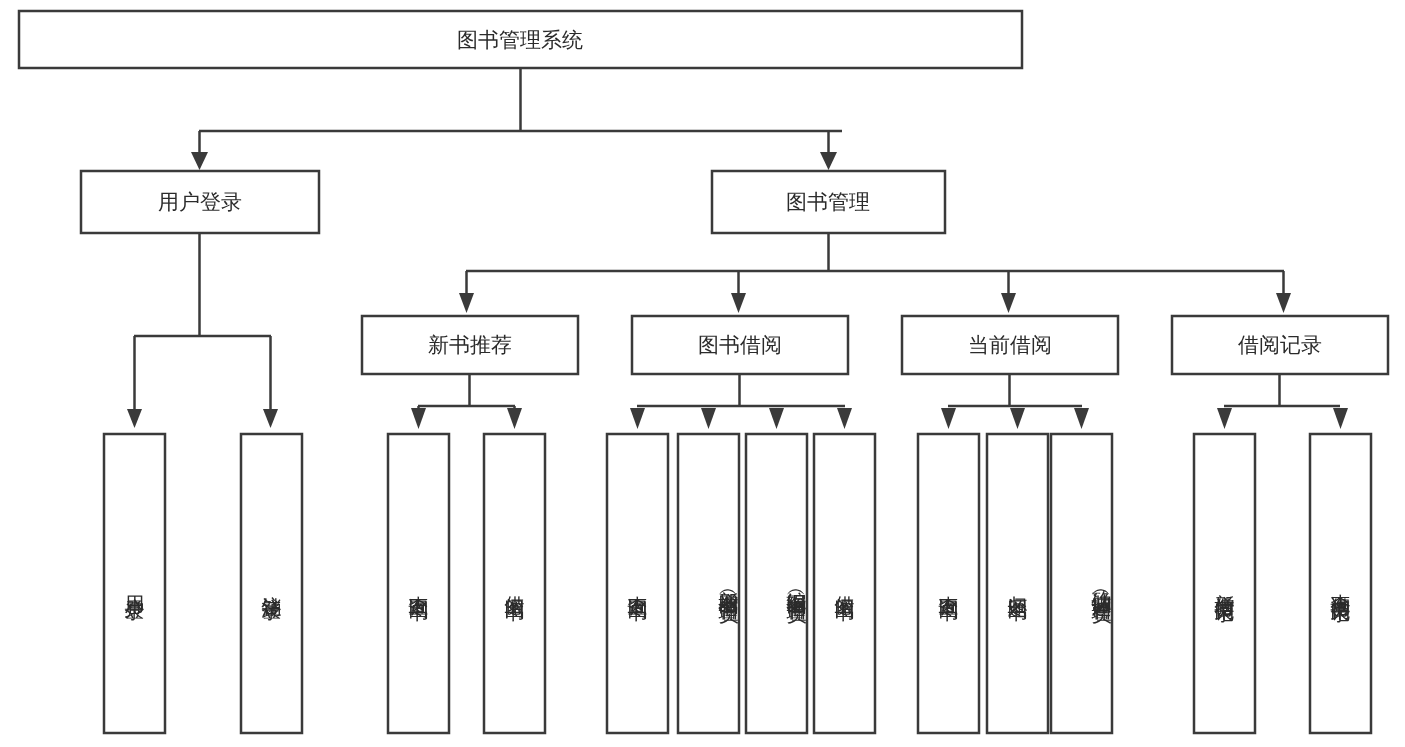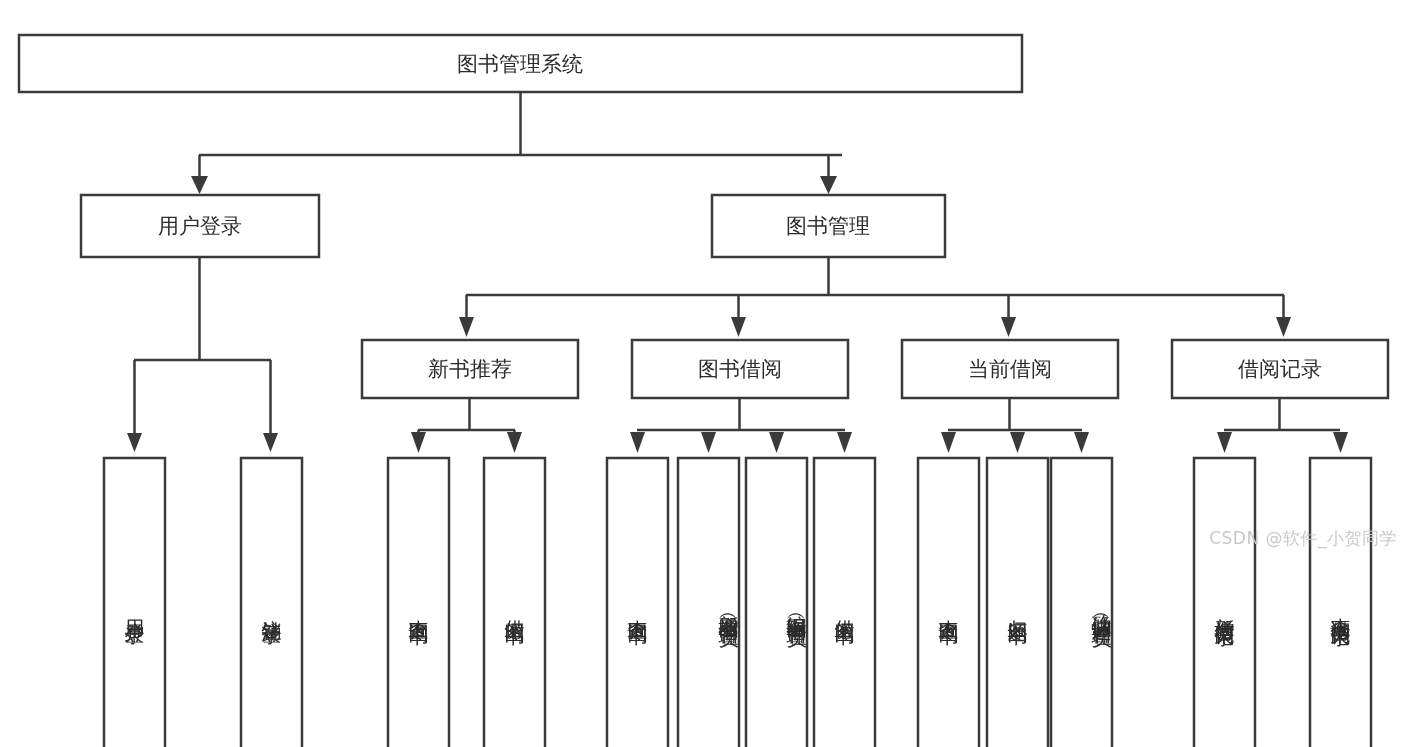--- a/index.html
+++ b/index.html
@@ -12,21 +12,20 @@
     font-family: "DejaVu Sans", "Liberation Sans", sans-serif;
     width: 1405px;
     height: 747px;
     overflow: hidden;
   }
   #diagram-root {
     position: relative;
     width: 1405px;
     height: 530px;
     background: #ffffff;
-    margin-top: 24px;
   }
   svg#flow-svg {
     position: absolute;
     top: 0;
     left: 0;
     width: 1405px;
     height: 747px;
     display: block;
   }
   .node-box {
@@ -204,15 +203,14 @@
   <div class="leaf-label centered" style="left:918px; top:444px; width:61px; height:279px;">查询图书</div>
 
   <div class="leaf-label centered" style="left:987px; top:444px; width:61px; height:279px;">归还图书</div>
 
   <div class="leaf-label" style="left:1051px; top:440px; width:61px; height:288px;">确认归还（管理员）</div>
 
   <div class="leaf-label centered" style="left:1194px; top:444px; width:61px; height:279px;">新增借阅记录</div>
 
   <div class="leaf-label centered" style="left:1310px; top:444px; width:61px; height:279px;">查询借阅记录</div>
 
-  <div class="watermark">CSDN @软件_小贺同学</div>
 
 </div>
 
 </body></html>

